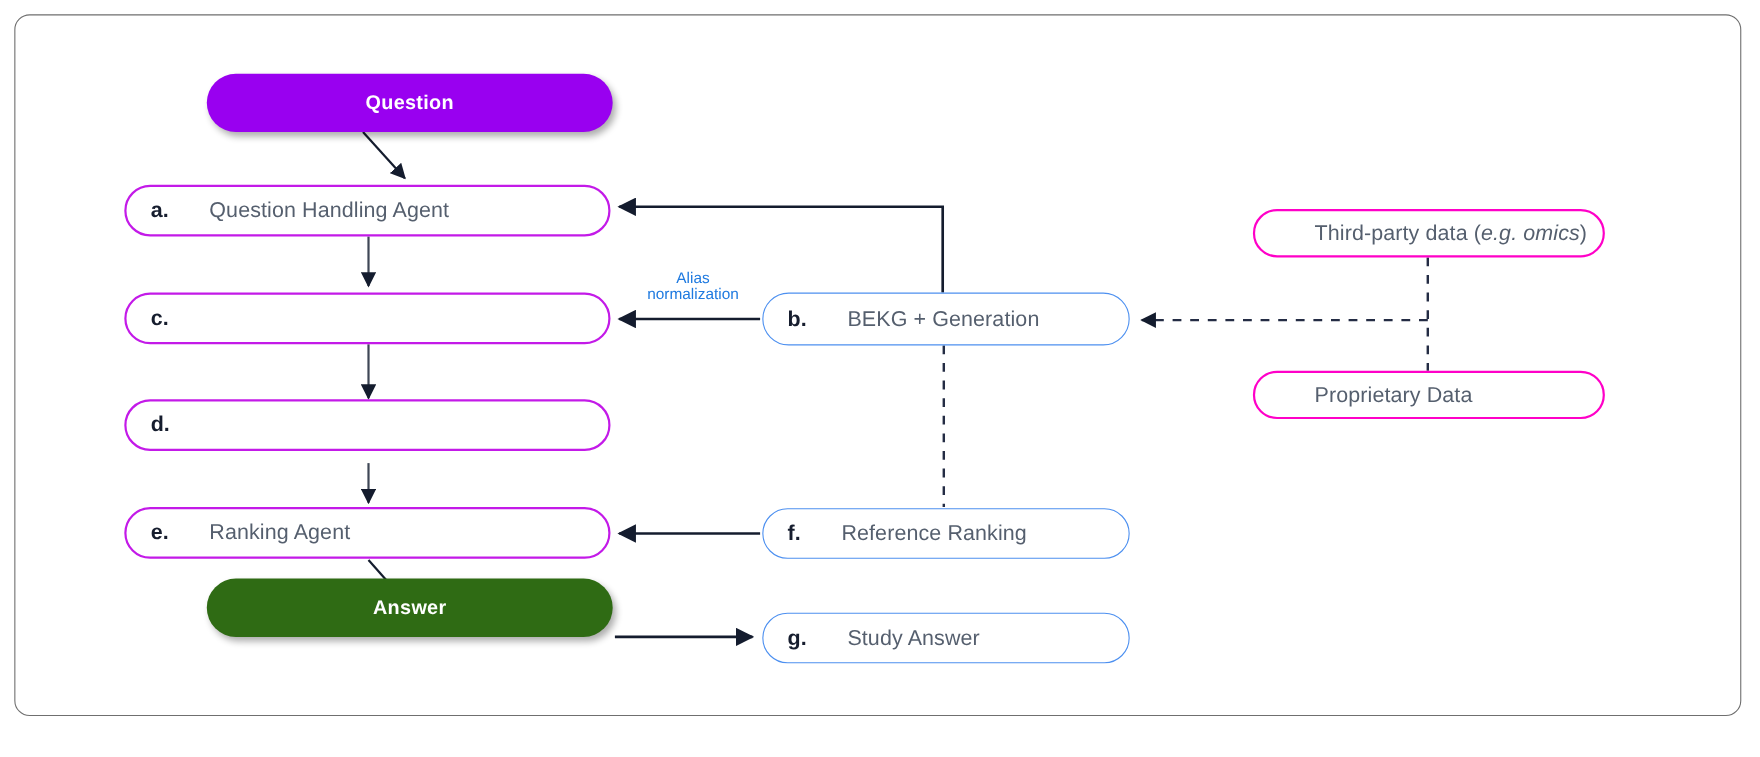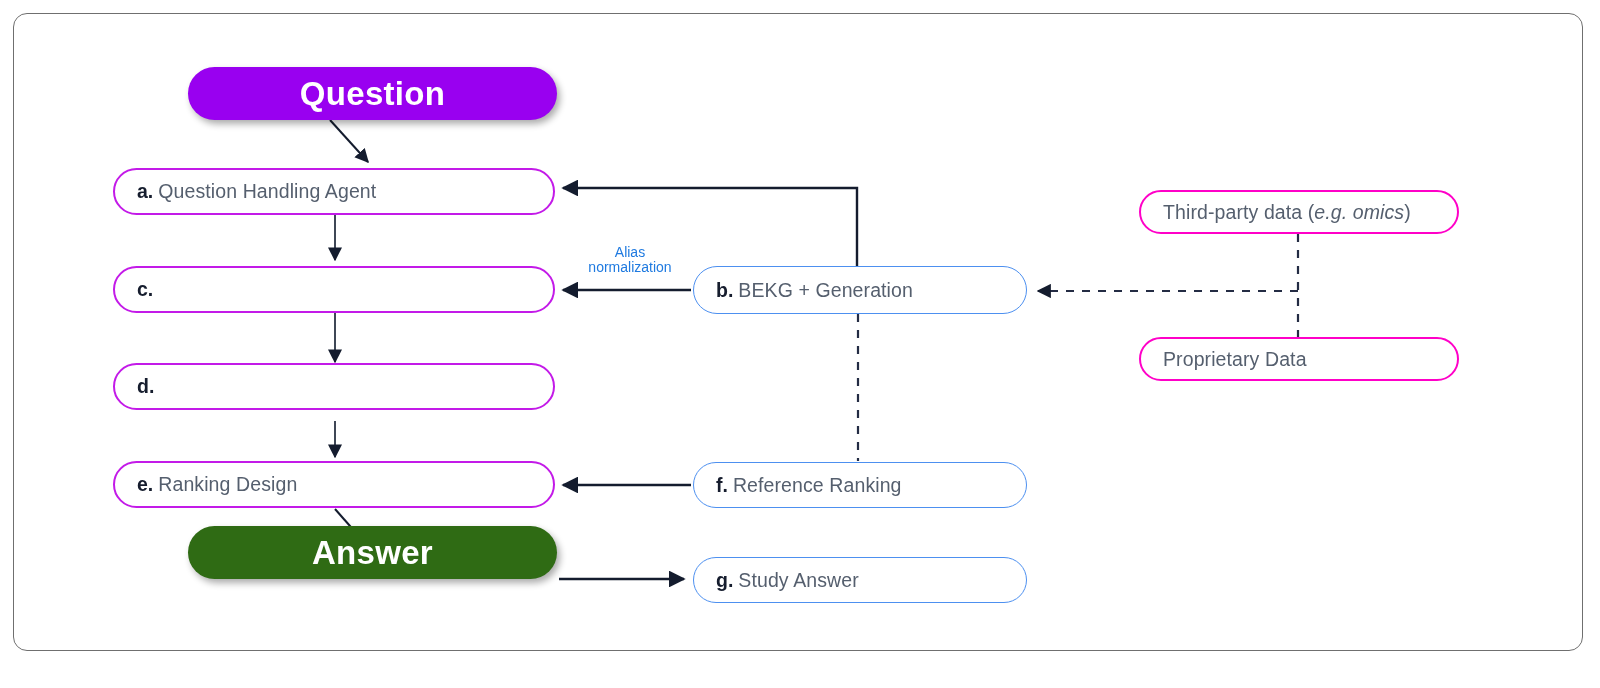--- a/index.html
+++ b/index.html
@@ -42,20 +42,21 @@
     align-items: center;
     border-radius: 999px;
     background: #ffffff;
     white-space: nowrap;
   }
   .node .lbl {
     display: inline-block;
     font-size: 19.5px;
     color: #555f6e;
     letter-spacing: .1px;
+    margin-left: 32px;
   }
   .node .tag {
     font-weight: bold;
     color: #161d2e;
     margin-right: 5px;
     font-size: 19.5px;
   }
   .node .ital { font-style: italic; }
 
   
@@ -76,21 +77,21 @@
   
   .pill {
     position: absolute;
     box-sizing: border-box;
     display: flex;
     align-items: center;
     justify-content: center;
     border-radius: 999px;
     color: #ffffff;
     font-weight: bold;
-    font-size: 33px;
+    font-size: 18px;
     letter-spacing: .3px;
     box-shadow: 3px 4px 7px rgba(0,0,0,.33);
   }
   .pill.start { background: #9900f0; }
   .pill.end   { background: #2f6b14; }
 
   
   .edge-label {
     position: absolute;
     font-size: 14px;
@@ -158,21 +159,21 @@
   <div class="node agent" style="left:113px; top:266px; width:442px; height:47px;">
     <span class="tag">c.</span>
   </div>
 
   <div class="node agent" style="left:113px; top:363px; width:442px; height:47px;">
     <span class="tag">d.</span>
   </div>
 
   <div class="node agent" style="left:113px; top:461px; width:442px; height:47px;">
     <span class="tag">e.</span>
-    <span class="lbl">Ranking Design</span>
+    <span class="lbl">Ranking Agent</span>
   </div>
 
   <div class="node kb" style="left:693px; top:266px; width:334px; height:48px;">
     <span class="tag">b.</span>
     <span class="lbl">BEKG + Generation</span>
   </div>
 
   <div class="node kb" style="left:693px; top:462px; width:334px; height:46px;">
     <span class="tag">f.</span>
     <span class="lbl">Reference Ranking</span>

